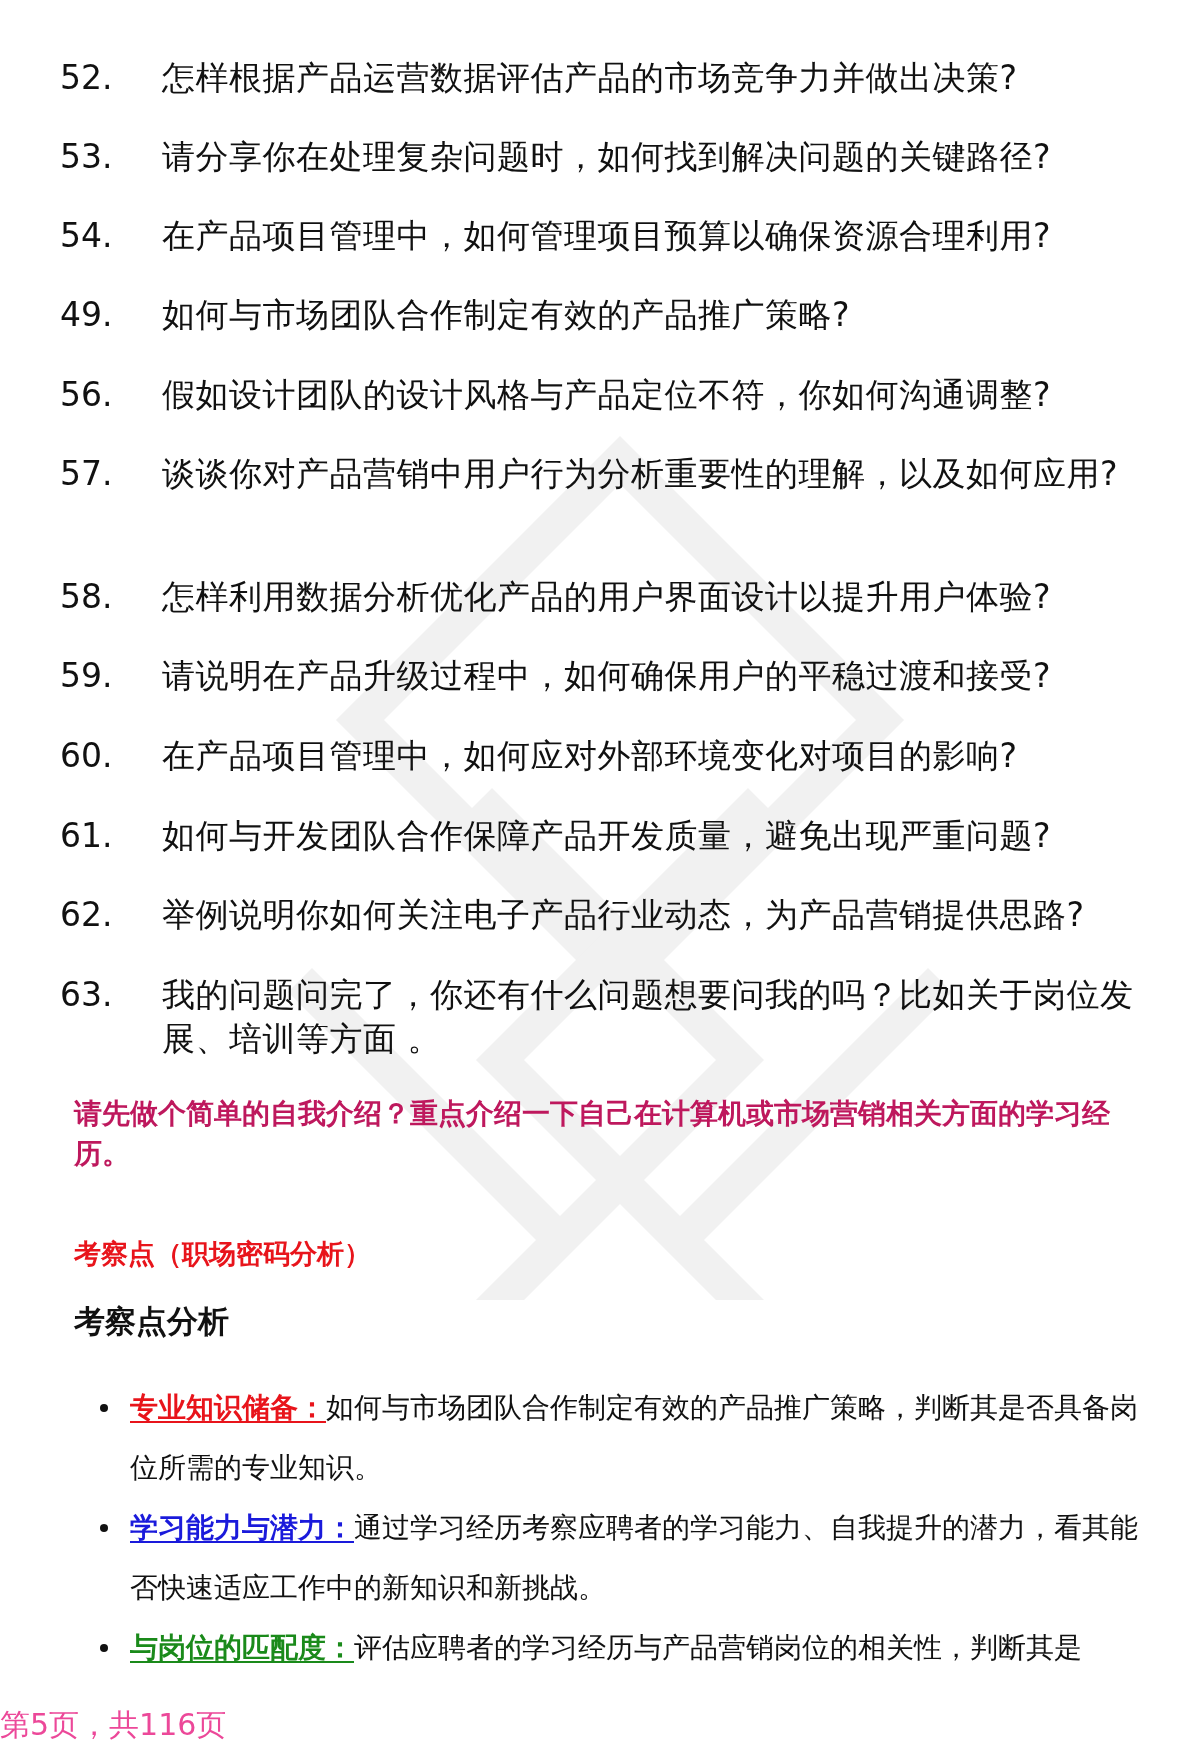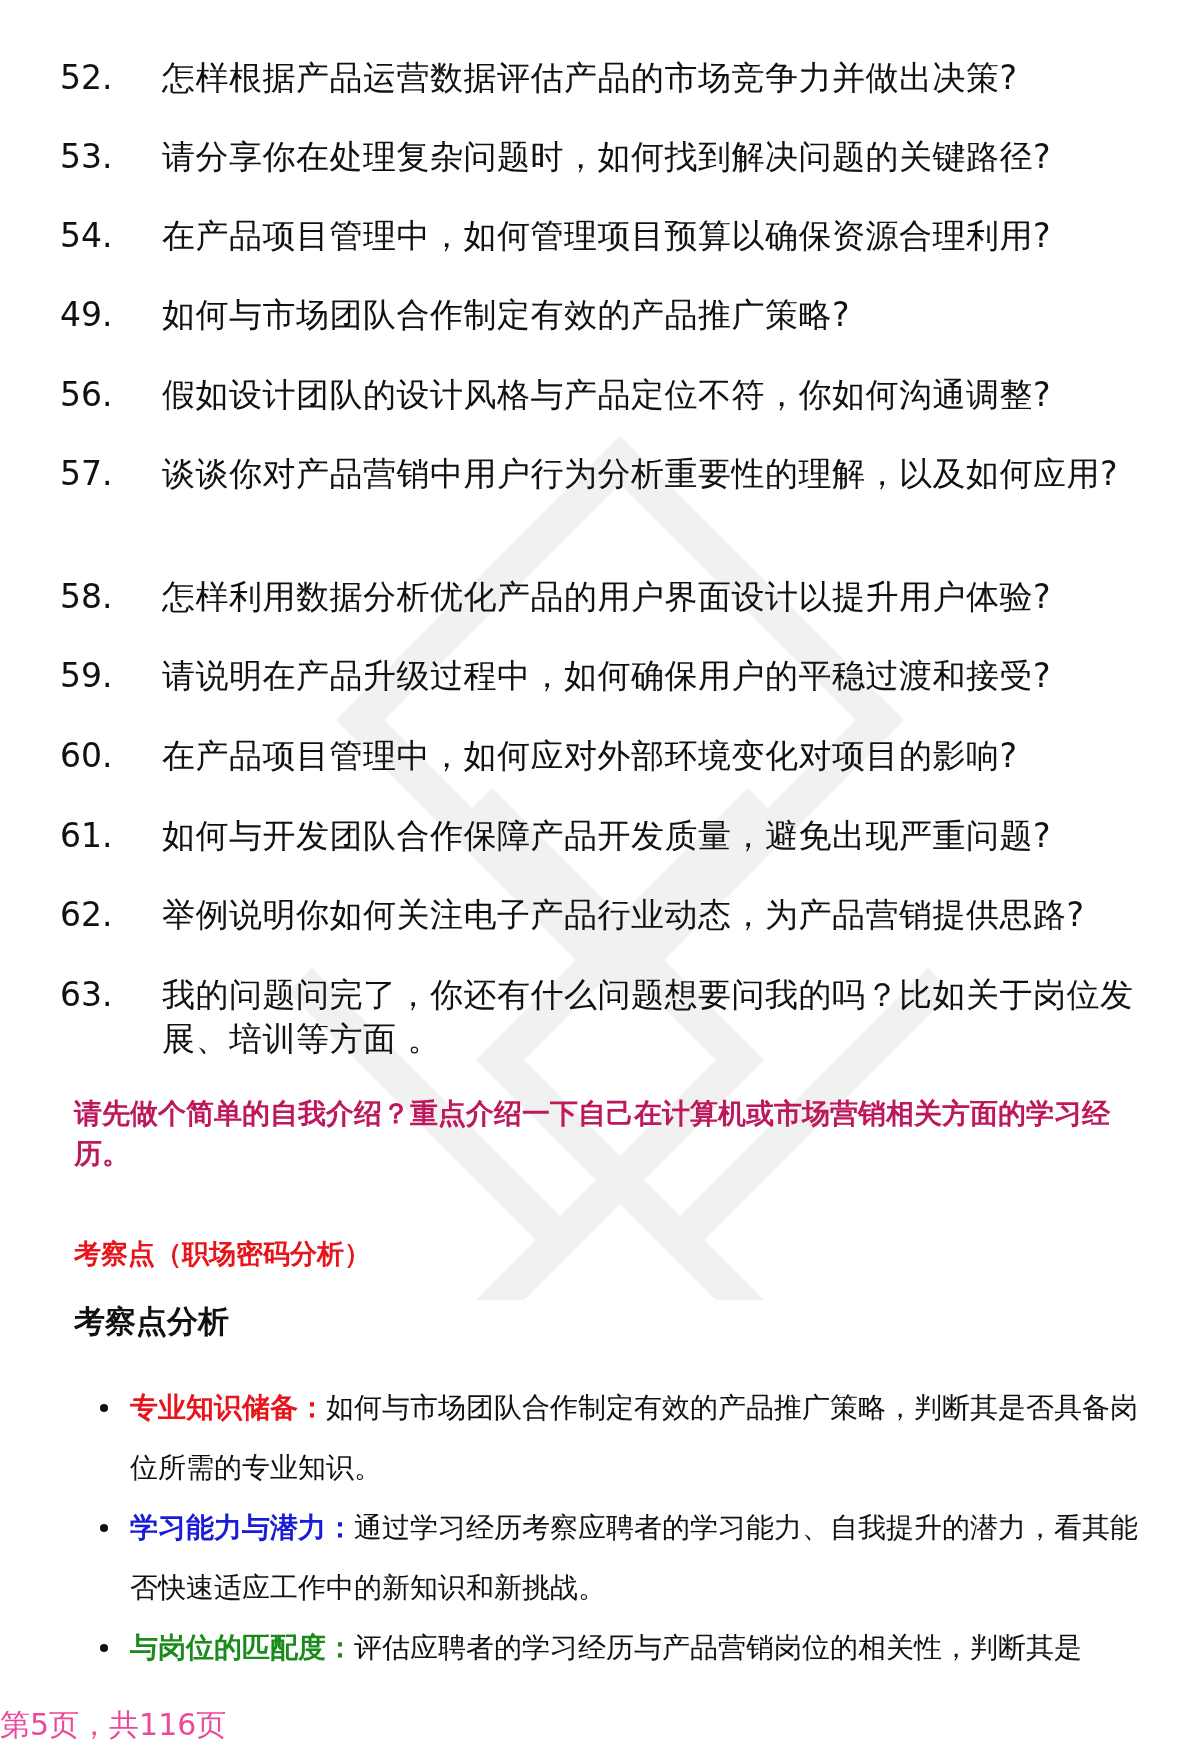--- a/index.html
+++ b/index.html
@@ -32,21 +32,21 @@
   }
   .bullets { position: absolute; left: 0; top: 0; width: 1190px; }
   .bullet {
     position: absolute; left: 100px; width: 1060px;
     font-size: 28px; line-height: 60px;
   }
   .bullet .dot {
     position: absolute; left: 0; top: 26px; width: 8px; height: 8px; border-radius: 50%; background: #111;
   }
   .bullet .body { position: absolute; left: 30px; width: 1030px; }
-  .bullet .key { font-weight: bold; text-underline-offset: 4px; text-decoration-thickness: 2px; }
+  .bullet .key { font-weight: bold; text-decoration: underline; text-underline-offset: 4px; text-decoration-thickness: 2px; }
   .footer {
     position: absolute; left: 0; top: 1705px; width: 1190px; text-align: left;
     font-size: 30px; line-height: 40px; color: #ec4899;
   }
 </style>
 </head>
 <body>
 
 <svg class="watermark" viewBox="0 0 880 880">
   <g fill="none" stroke="#e6e6e6" stroke-width="34" stroke-linejoin="miter">

